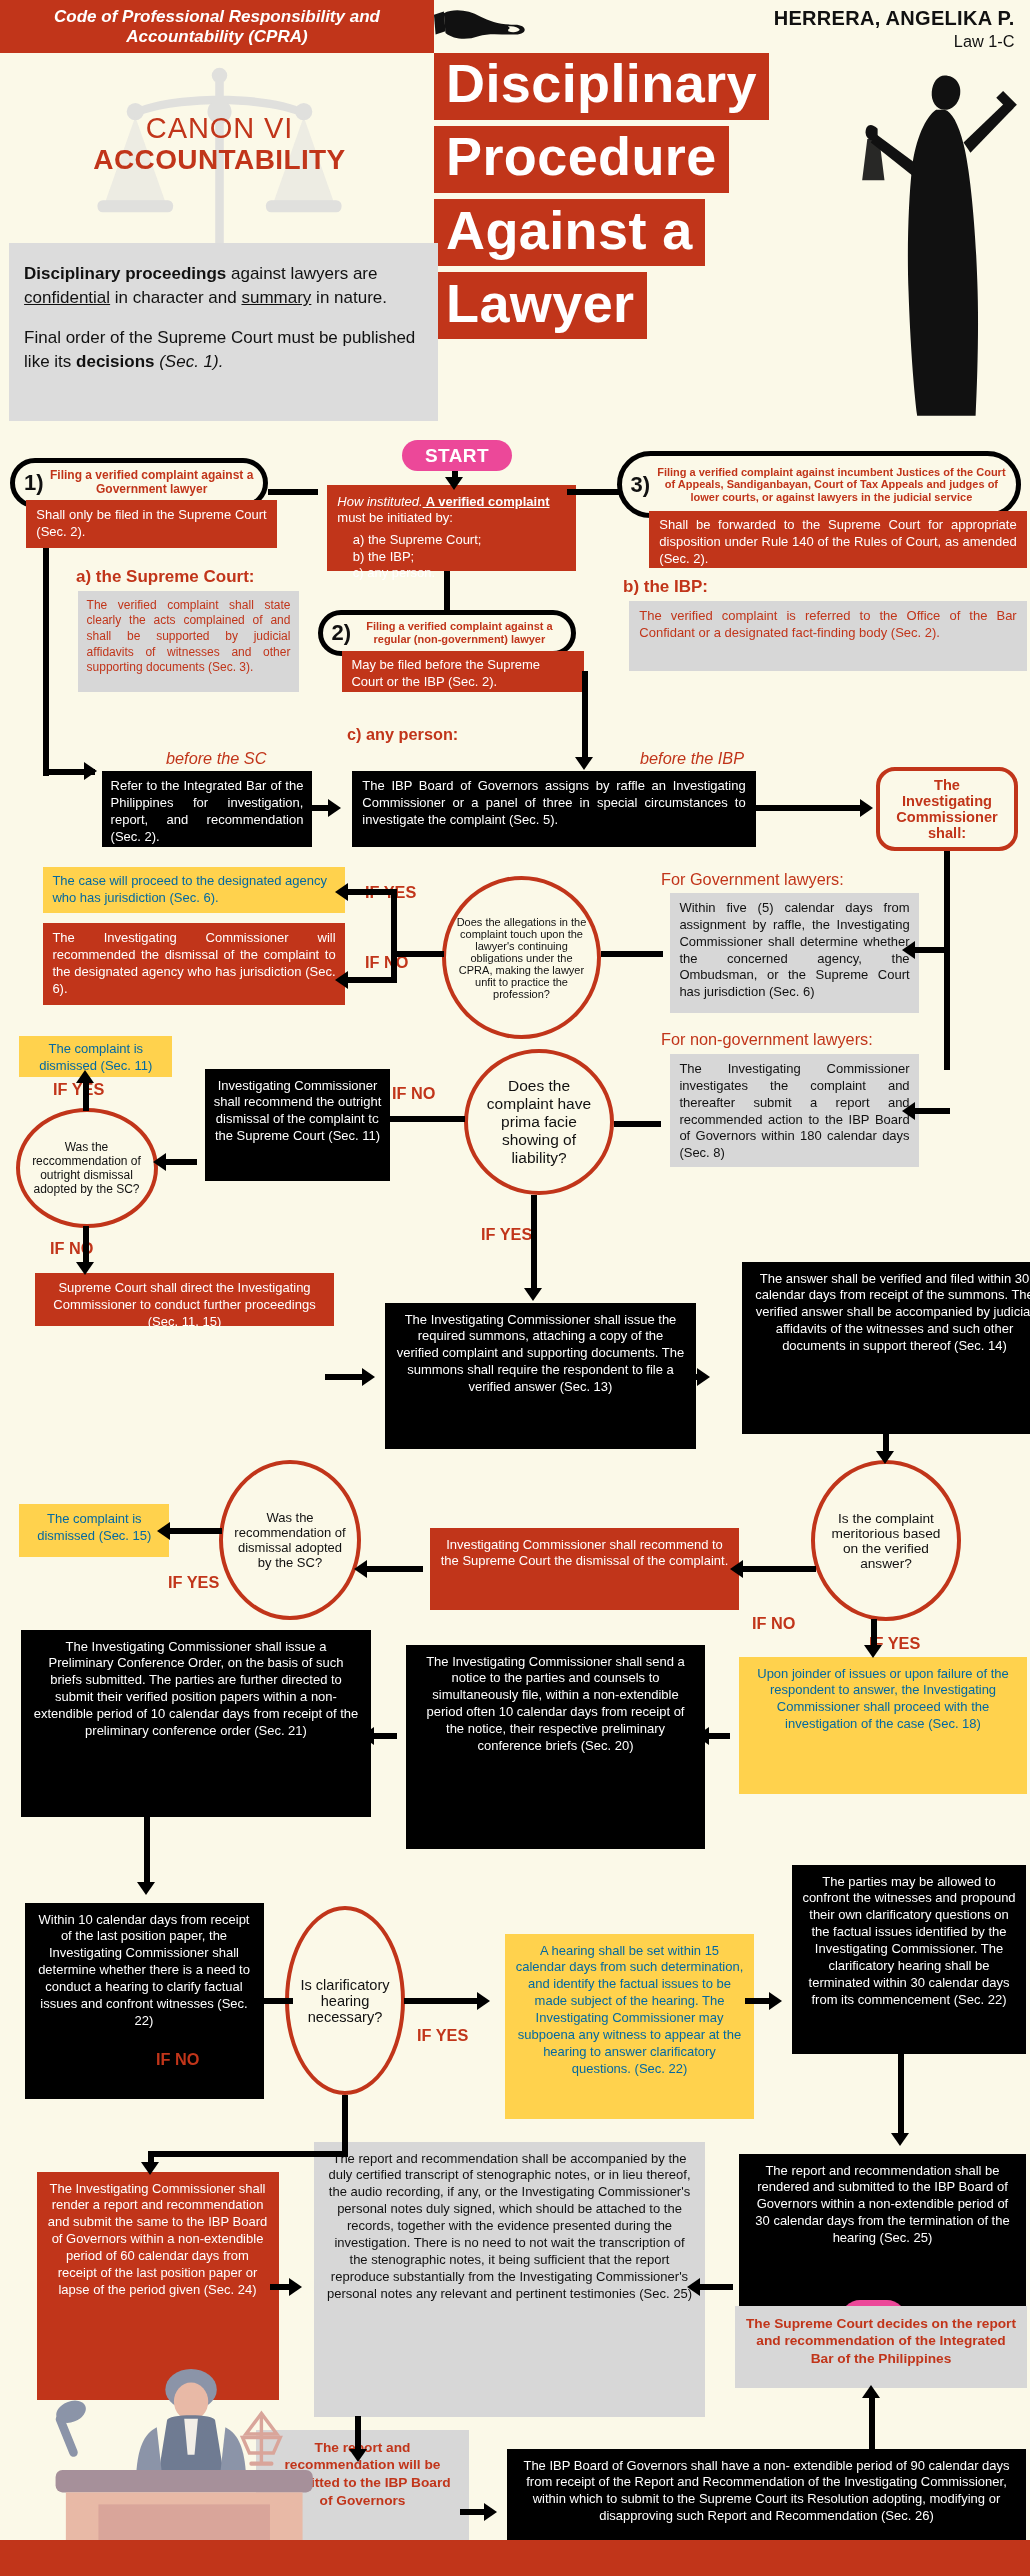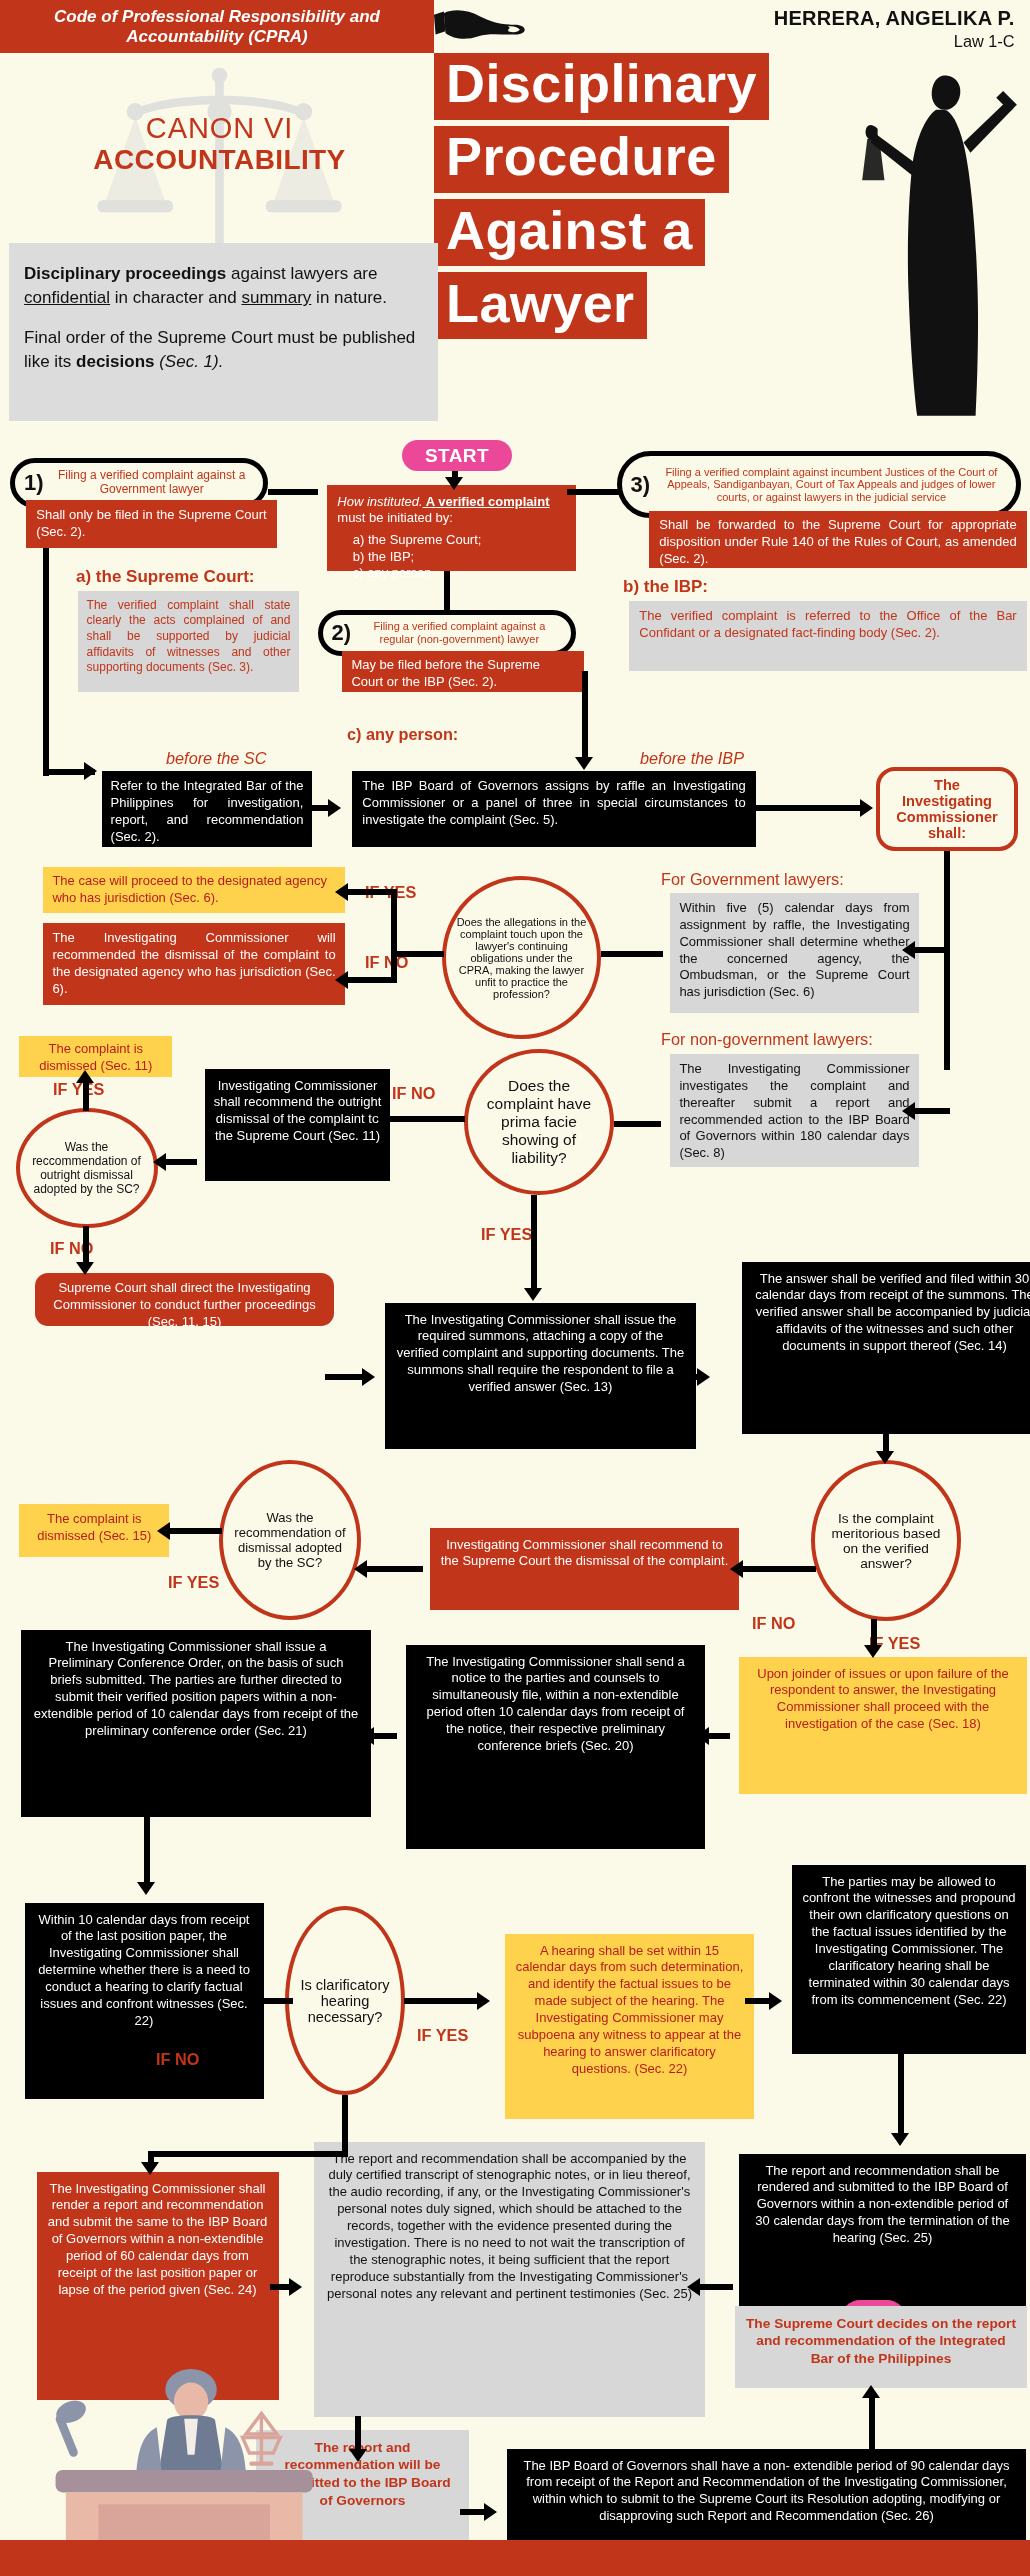--- a/index.html
+++ b/index.html
@@ -56,35 +56,35 @@
   #summary-box b { font-weight:bold; }
   #summary-box u { text-decoration:underline; }
   #summary-box i { font-style:italic; }
 
   
   .box { position:absolute; line-height:1.3;margin-left:9px; }
   .red   { background:#c1351a; color:#fff; }
   .black { background:#000;    color:#fff; }
   .gray  { background:#d7d7d7; color:#c1351a; }
   .gray-blk { background:#d7d7d7; color:#111; }
-  .yellow{ background:#ffd24d; color:#b91c1c; }
+  .yellow{ background:#ffd24d; color:#0369a1; }
   .just  { text-align:justify; }
   .ctr   { text-align:center; }
   .box b { font-weight:bold; }
   .box u { text-decoration:underline; }
   .box i { font-style:italic; }
 
   
   .stadium {
     position:absolute; border:5.2px solid #000; border-radius:52px;
     background:#fbf9e8; display:flex; align-items:center;
     padding:3.4px 8.6px;
   }
   .stadium .num { font-size:22px; font-weight:bold; color:#111; margin-right:5.2px; flex:0 0 auto;}
-  .stadium .txt { color:#c1351a; font-weight:normal; text-align:center; flex:1; line-height:1.15;}
+  .stadium .txt { color:#c1351a; font-weight:bold; text-align:center; flex:1; line-height:1.15;}
 
   
   .pill {
     position:absolute; background:#ec4899; color:#fff; border-radius:26px;
     display:flex; align-items:center; justify-content:center;
     font-weight:bold; letter-spacing:0.4px;
   }
 
   
   .ellipse {
@@ -238,21 +238,21 @@
 <div class="ifl" style="left:481px; top:1225px;">IF YES</div>
 
 <div class="box black ctr" style="left:196px; top:1069px; width:185px; height:112px; padding:8.6px; font-size:13px;">Investigating Commissioner shall recommend the outright dismissal of the complaint to the Supreme Court (Sec. 11)</div>
 
 <div class="ellipse" style="left:15.5px; top:1108px; width:142px; height:120px; font-size:12px;">Was the reccommendation of outright dismissal adopted by the SC?</div>
 <div class="ifl" style="left:53px; top:1080px;">IF YES</div>
 <div class="ifl" style="left:50px; top:1239px;">IF NO</div>
 
 <div class="box yellow ctr" style="left:10.3px; top:1036px; width:153px; height:41px; padding:5.2px 6.9px; font-size:13px;">The complaint is dismissed (Sec. 11)</div>
 
-<div class="box red ctr" style="left:26px; top:1273px; width:299px; height:53px; padding:6.9px 9.4px; font-size:13px;border-radius:13px;">Supreme Court shall direct the Investigating Commissioner to conduct further proceedings (Sec. 11, 15)</div>
+<div class="box red ctr" style="left:26px; top:1273px; width:299px; height:53px; padding:6.9px 9.4px; font-size:13px;">Supreme Court shall direct the Investigating Commissioner to conduct further proceedings (Sec. 11, 15)</div>
 
 <div class="box black ctr" style="left:376px; top:1303px; width:311px; height:146px; padding:8.6px 10.3px; font-size:13px;">The Investigating Commissioner shall issue the required summons, attaching a copy of the verified complaint and supporting documents. The summons shall require the respondent to file a verified answer (Sec. 13)</div>
 <div class="box black ctr" style="left:733px; top:1262px; width:305px; height:172px; padding:8.6px 10.3px; font-size:13px;">The answer shall be verified and filed within 30 calendar days from receipt of the summons. The verified answer shall be accompanied by judicial affidavits of the witnesses and such other documents in support thereof (Sec. 14)</div>
 
 <div class="ellipse" style="left:811px; top:1460px; width:150px; height:161px; font-size:13.7px;">Is the complaint meritorious based on the verified answer?</div>
 <div class="ifl" style="left:752px; top:1614px;">IF NO</div>
 <div class="ifl" style="left:869px; top:1634px;">IF YES</div>
 
 <div class="box red ctr" style="left:421px; top:1528px; width:309px; height:82px; padding:8.6px 10.3px; font-size:13px;">Investigating Commissioner shall recommend to the Supreme Court the dismissal of the complaint.</div>
 

